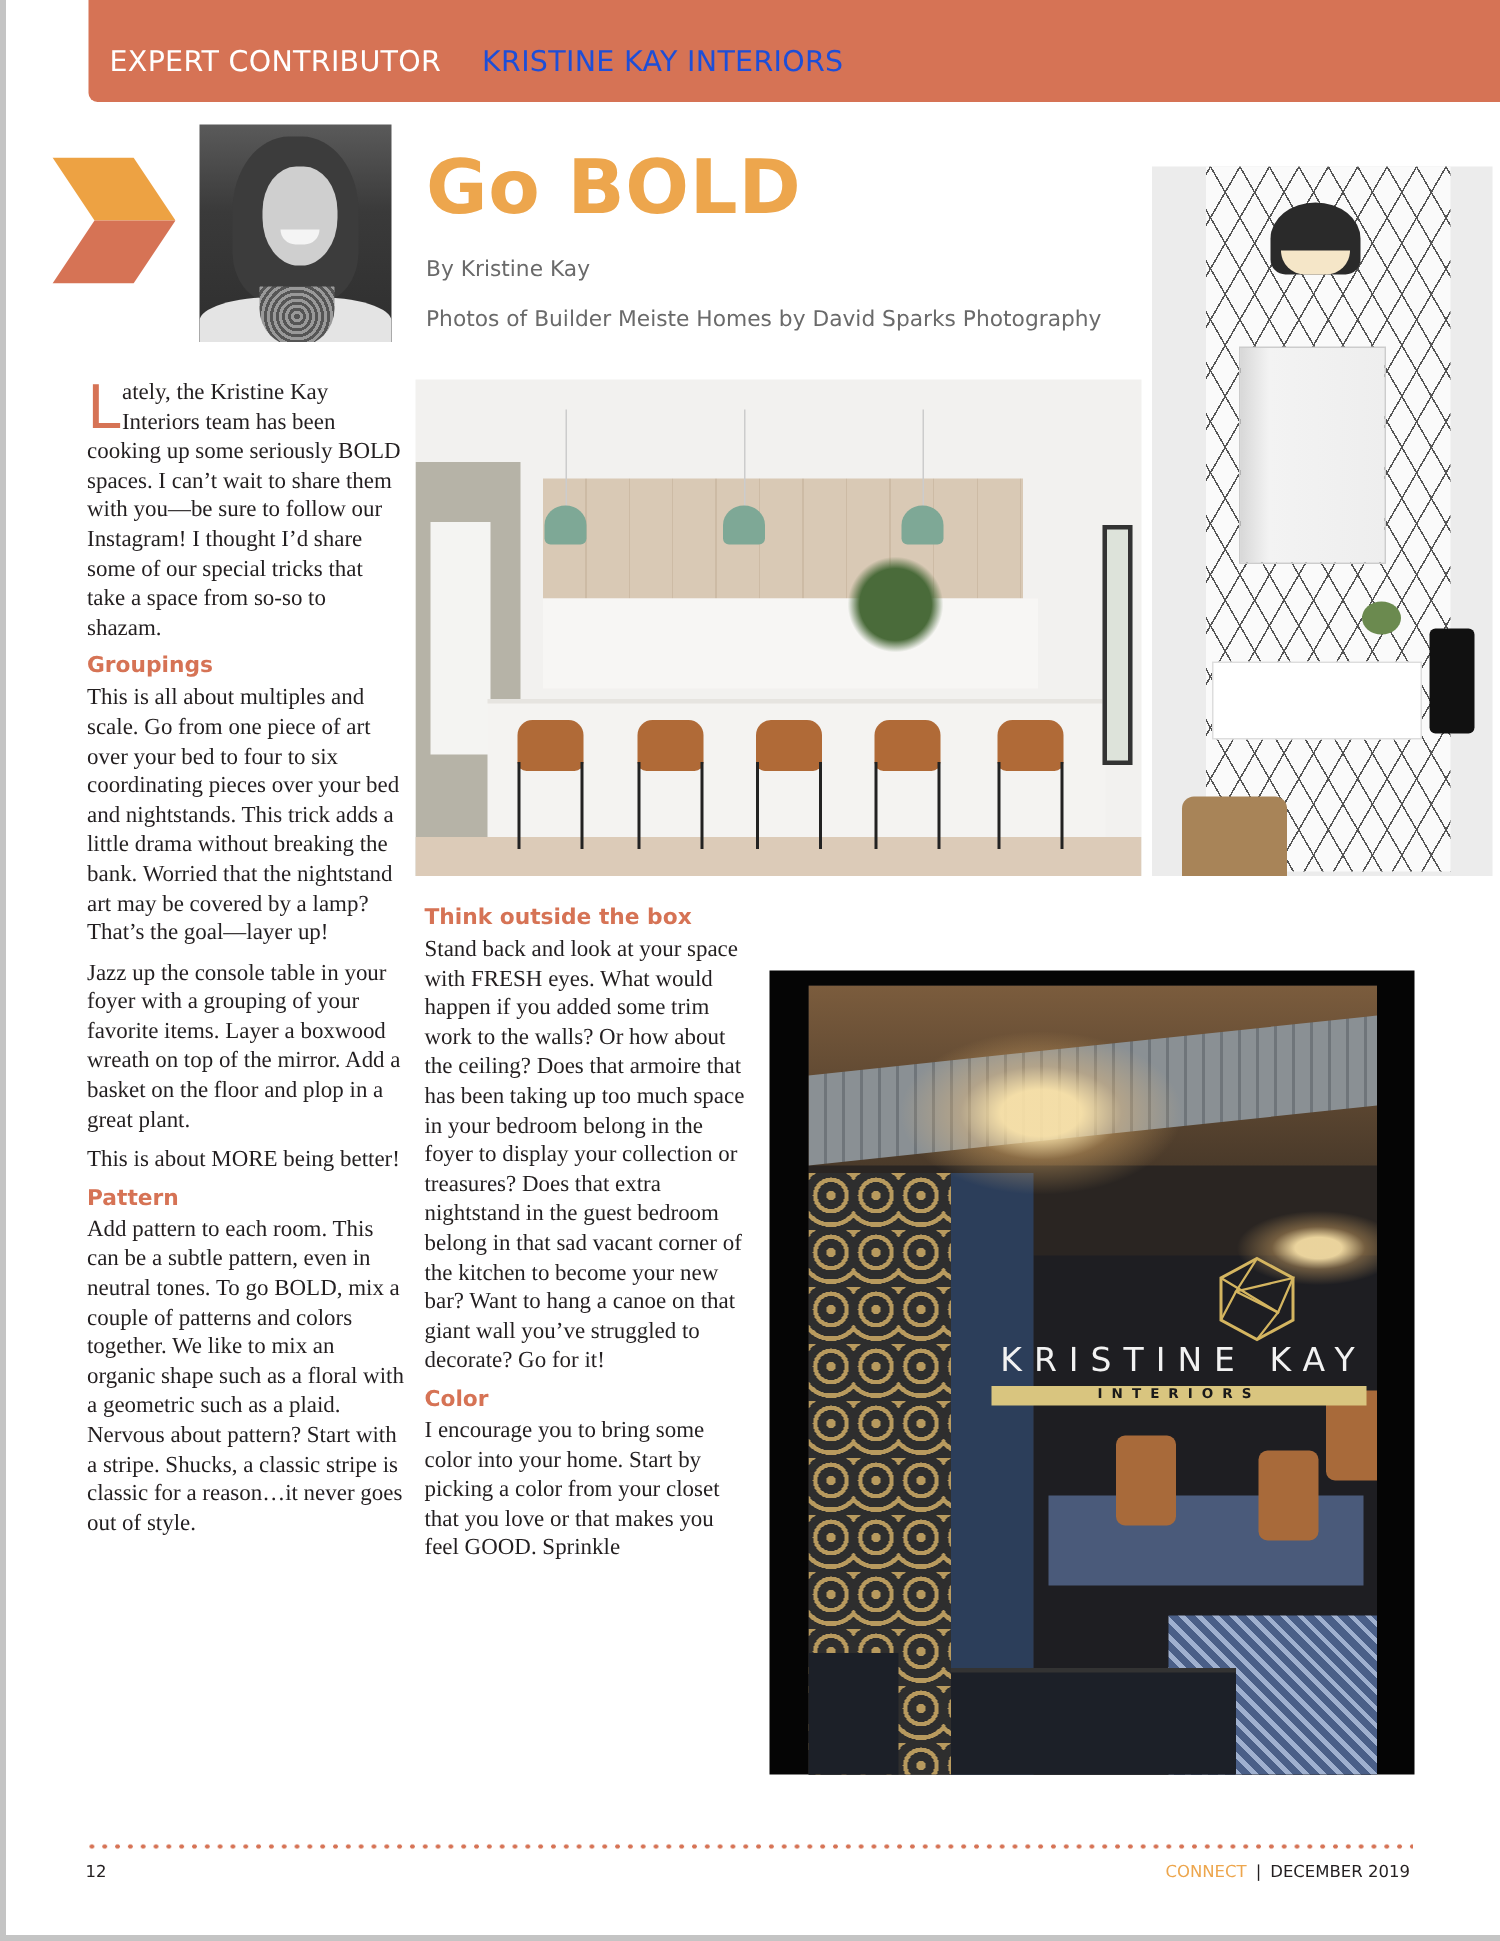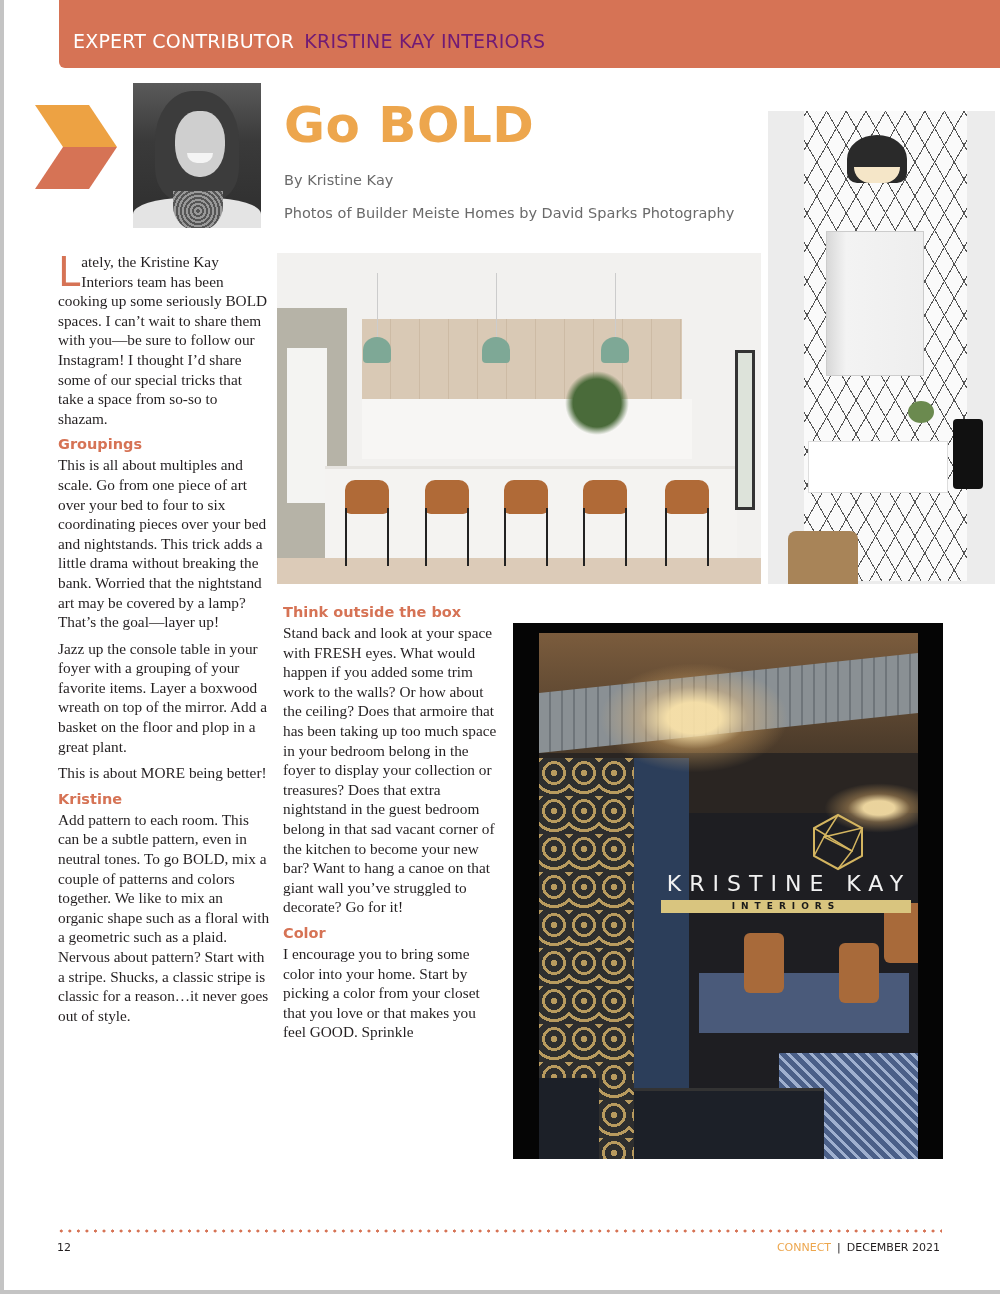--- a/index.html
+++ b/index.html
@@ -16,21 +16,21 @@
   .header-bar {
     position: absolute; left: 59px; top: 0; width: 941px; height: 68px;
     background: #d67355; border-radius: 0 0 0 6px;
   }
   .header-text {
     position: absolute; left: 73px; top: 30px;
     font-family: "DejaVu Sans", sans-serif; font-size: 19px; letter-spacing: 0.2px;
     white-space: nowrap; font-weight: normal;
   }
   .header-label { color: #ffffff; }
-  .header-brand { color: #701a75; margin-left: 4px; }
+  .header-brand { color: #1d4ed8; margin-left: 21px; }
 
   .chevron { position: absolute; left: 33px; top: 105px; width: 84px; height: 84px; }
 
   .portrait {
     position: absolute; left: 133px; top: 83px; width: 128px; height: 145px;
     background: linear-gradient(180deg, #5a5a5a 0%, #3a3a3a 40%, #2e2e2e 100%);
     overflow: hidden;
   }
   .portrait .hair {
     position: absolute; left: 22px; top: 8px; width: 84px; height: 110px;
@@ -109,21 +109,21 @@
     #fafafa; }
   .b-mirror { position: absolute; left: 58px; top: 120px; width: 98px; height: 145px; background: linear-gradient(90deg, #d8d8d8, #f3f3f3 20%, #eeeeee); border: 1px solid #ccc; }
   .b-lamp { position: absolute; left: 79px; top: 24px; width: 60px; height: 48px; background: #2a2a2a; border-radius: 50% 50% 10px 10px; }
   .b-lamp-inner { position: absolute; left: 86px; top: 56px; width: 46px; height: 16px; background: #f5e6c8; border-radius: 0 0 20px 20px; }
   .b-sink { position: absolute; left: 40px; top: 330px; width: 140px; height: 52px; background: #ffffff; border: 1px solid #ddd; }
   .b-towel { position: absolute; left: 185px; top: 308px; width: 30px; height: 70px; background: #111; border-radius: 4px; }
   .b-basket { position: absolute; left: 20px; top: 420px; width: 70px; height: 53px; background: #a88458; border-radius: 8px 8px 0 0; }
   .b-plant { position: absolute; left: 140px; top: 290px; width: 26px; height: 22px; background: #6b8a4f; border-radius: 50%; }
 
   
-  .ad { left: 513px; top: 623px; width: 430px; height: 536px; background: #050505; }
+  .ad { left: 513px; top: 647px; width: 430px; height: 536px; background: #050505; }
   .ad-scene { position: absolute; left: 26px; top: 10px; width: 379px; height: 545px; background: #2a2522; overflow: hidden; }
   .ad-ceiling { position: absolute; left: 0; top: 0; width: 379px; height: 120px; background: linear-gradient(180deg, #7b5c3d, #4a3a2a); }
   .ad-duct { position: absolute; left: 0; top: 40px; width: 379px; height: 60px; background: repeating-linear-gradient(90deg, #8a9094 0 10px, #6f757a 10px 12px); transform: skewY(-6deg); }
   .ad-wallpaper { position: absolute; left: 0; top: 125px; width: 95px; height: 420px; background:
     repeating-radial-gradient(circle at 15px 15px, #b89a5e 0 3px, #2e2e2e 3px 9px); background-size: 30px 38px; }
   .ad-column { position: absolute; left: 95px; top: 125px; width: 55px; height: 420px; background: #2c3e5a; }
   .ad-room { position: absolute; left: 150px; top: 180px; width: 229px; height: 365px; background: #1e1e22; }
   .ad-table { position: absolute; left: 160px; top: 340px; width: 210px; height: 60px; background: #4a5a7a; }
   .ad-chair { position: absolute; width: 40px; height: 60px; background: #a86a3a; border-radius: 6px; }
   .ad-carpet { position: absolute; left: 240px; top: 420px; width: 139px; height: 125px; background: repeating-linear-gradient(45deg, #4a5f88 0 5px, #9fb0cf 5px 8px); }
@@ -178,21 +178,21 @@
 <h1 class="title">Go BOLD</h1>
 <div class="byline">By Kristine Kay</div>
 <div class="credits">Photos of Builder Meiste Homes by David Sparks Photography</div>
 
 <div class="col col-1">
   <p><span class="dropcap">L</span><span>ately, the Kristine Kay Interiors team has been cooking up some seriously BOLD spaces. I can’t wait to share them with you—be sure to follow our Instagram! I thought I’d share some of our special tricks that take a space from so-so to shazam.</span></p>
   <h3>Groupings</h3>
   <p>This is all about multiples and scale. Go from one piece of art over your bed to four to six coordinating pieces over your bed and nightstands. This trick adds a little drama without breaking the bank. Worried that the nightstand art may be covered by a lamp? That’s the goal—layer up!</p>
   <p>Jazz up the console table in your foyer with a grouping of your favorite items. Layer a boxwood wreath on top of the mirror. Add a basket on the floor and plop in a great plant.</p>
   <p>This is about MORE being better!</p>
-  <h3>Kristine</h3>
+  <h3>Pattern</h3>
   <p>Add pattern to each room. This can be a subtle pattern, even in neutral tones. To go BOLD, mix a couple of patterns and colors together. We like to mix an organic shape such as a floral with a geometric such as a plaid. Nervous about pattern? Start with a stripe. Shucks, a classic stripe is classic for a reason…it never goes out of style.</p>
 </div>
 
 <div class="col col-2">
   <h3>Think outside the box</h3>
   <p>Stand back and look at your space with FRESH eyes. What would happen if you added some trim work to the walls? Or how about the ceiling? Does that armoire that has been taking up too much space in your bedroom belong in the foyer to display your collection or treasures? Does that extra nightstand in the guest bedroom belong in that sad vacant corner of the kitchen to become your new bar? Want to hang a canoe on that giant wall you’ve struggled to decorate? Go for it!</p>
   <h3>Color</h3>
   <p>I encourage you to bring some color into your home. Start by picking a color from your closet that you love or that makes you feel GOOD. Sprinkle</p>
 </div>
 
@@ -259,14 +259,14 @@
   <div class="ad-brand">KRISTINE KAY</div>
   <div class="ad-brand-sub">INTERIORS</div>
   <div class="ad-contact">
     <span>(616) 460-1564</span><span>kristine@kristinekayinteriors.com</span>
   </div>
 </div>
 
 <div class="dots"></div>
 <div class="footer-page">12</div>
 <div class="footer-right">
-  <span class="footer-pub">CONNECT</span><span class="footer-sep">|</span><span class="footer-issue">DECEMBER 2021</span>
+  <span class="footer-pub">CONNECT</span><span class="footer-sep">|</span><span class="footer-issue">DECEMBER 2019</span>
 </div>
 
 </body></html>

